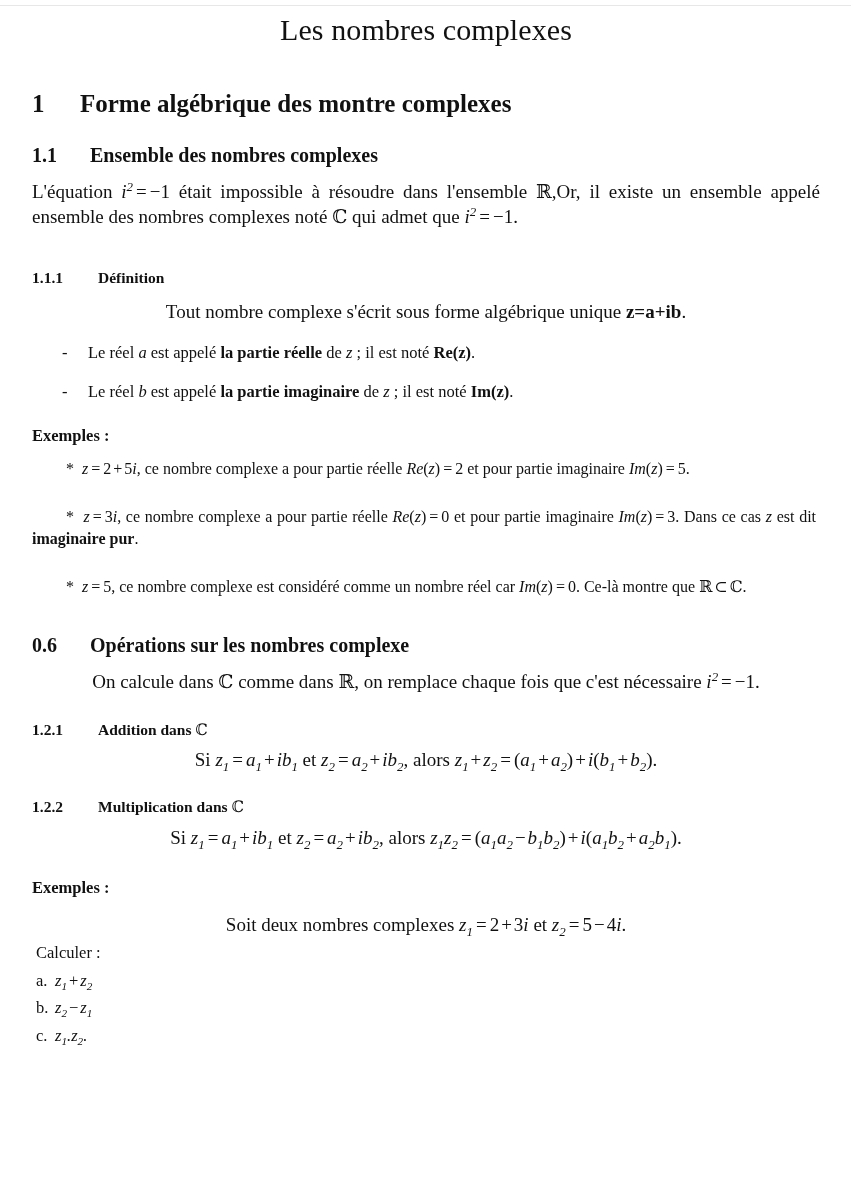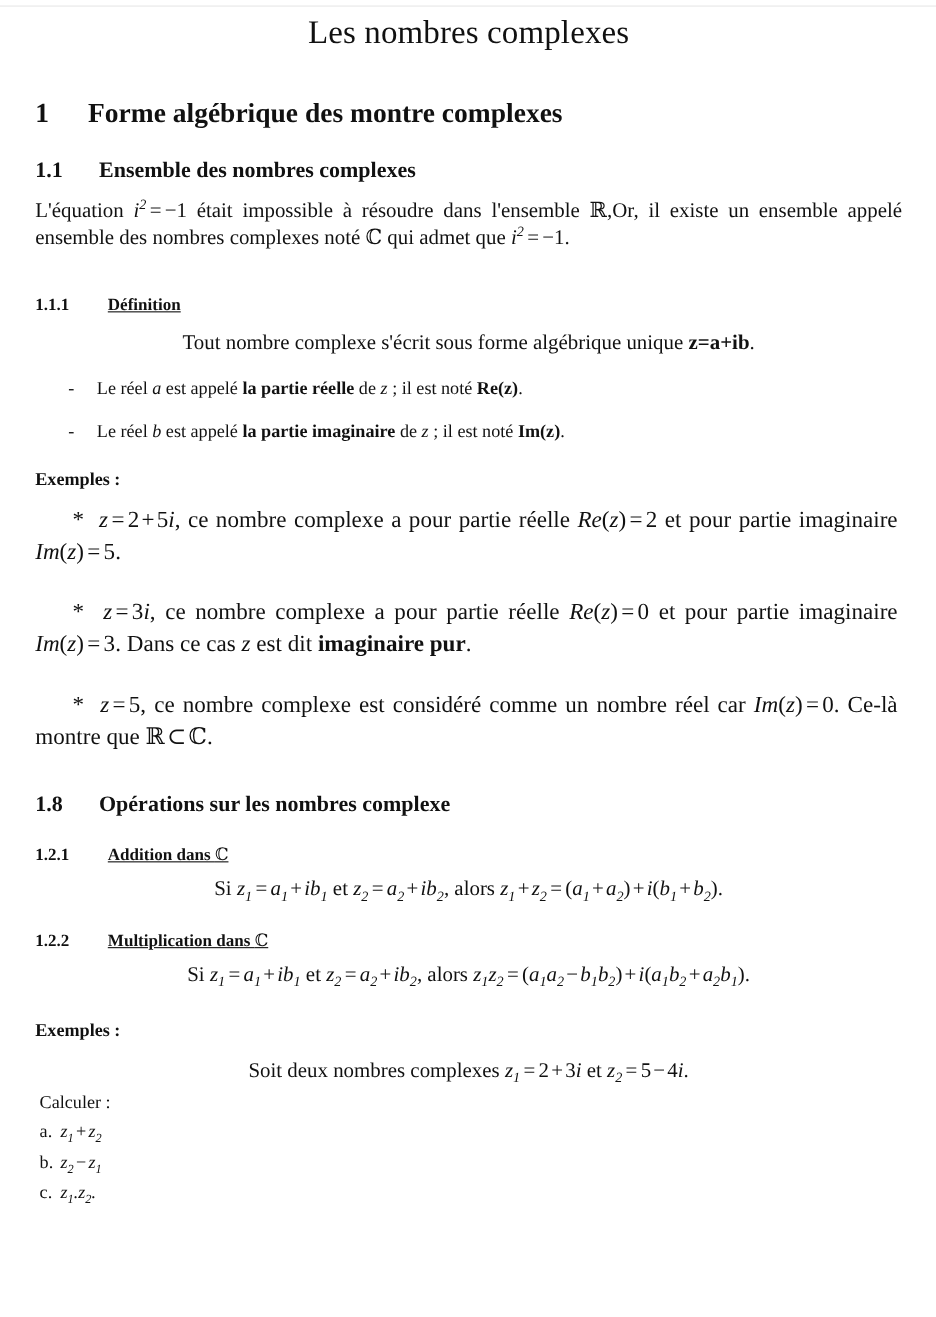--- a/index.html
+++ b/index.html
@@ -68,21 +68,20 @@
     white-space: pre;
   }
   .h2 .num { display: inline-block; width: 58px; }
 
   .h3 {
     font-size: 15.5px;
     font-weight: bold;
     margin: 24px 0 0 0;
     line-height: 1.15;
     white-space: pre;
-    text-decoration: underline;
   }
   .h3 .num { display: inline-block; width: 66px; }
 
   .h-plain {
     font-size: 16.5px;
     font-weight: bold;
     margin: 22px 0 0 0;
   }
 
   
@@ -90,21 +89,21 @@
     font-size: 19px;
     line-height: 1.32;
     margin: 12px 0 0 0;
     text-align: justify;
     text-justify: inter-word;
   }
   p.body.tight { margin-top: 9px; }
   p.nojust { text-align: center; }
 
   p.example {
-    font-size: 21px;
+    font-size: 16px;
     line-height: 1.38;
     margin: 18px 4px 0 0;
     text-align: justify;
     text-justify: inter-word;
     text-indent: 34px;
   }
 
   
   ul.dashlist {
     list-style: none;
@@ -196,22 +195,23 @@
     </ul>
 
     <div class="h-plain" style="margin-top:24px">Exemples :</div>
 
     <p class="example" style="margin-top:12px"><span>*</span>&nbsp;&nbsp;<span class="m"><span>z</span><span class="opeq">=</span><span class="mr">2</span><span class="op">+</span><span class="mr">5</span><span>i</span></span><span>, ce nombre complexe a pour partie réelle </span><span class="m"><span>Re</span><span class="mr">(</span><span>z</span><span class="mr">)</span><span class="opeq">=</span><span class="mr">2</span></span><span> et pour partie imaginaire </span><span class="m"><span>Im</span><span class="mr">(</span><span>z</span><span class="mr">)</span><span class="opeq">=</span><span class="mr">5</span></span><span>.</span></p>
 
     <p class="example" style="margin-top:26px"><span>*</span>&nbsp;&nbsp;<span class="m"><span>z</span><span class="opeq">=</span><span class="mr">3</span><span>i</span></span><span>, ce nombre complexe a pour partie réelle </span><span class="m"><span>Re</span><span class="mr">(</span><span>z</span><span class="mr">)</span><span class="opeq">=</span><span class="mr">0</span></span><span> et pour partie imaginaire </span><span class="m"><span>Im</span><span class="mr">(</span><span>z</span><span class="mr">)</span><span class="opeq">=</span><span class="mr">3</span></span><span>. Dans ce cas </span><span class="m">z</span><span> est dit </span><b class="strong">imaginaire pur</b><span>.</span></p>
 
     <p class="example" style="margin-top:26px"><span>*</span>&nbsp;&nbsp;<span class="m"><span>z</span><span class="opeq">=</span><span class="mr">5</span></span><span>, ce nombre complexe est considéré comme un nombre réel car </span><span class="m"><span>Im</span><span class="mr">(</span><span>z</span><span class="mr">)</span><span class="opeq">=</span><span class="mr">0</span></span><span>. Ce-là montre que </span><span class="bb">ℝ</span><span class="op">⊂</span><span class="bb">ℂ</span><span>.</span></p>
 
-    <div class="h2" style="margin-top:36px"><span class="num">1.8</span><span>Opérations sur les nombres complexe</span></div>
-
+    <div class="h2" style="margin-top:36px"><span class="num">0.6</span><span>Opérations sur les nombres complexe</span></div>
+
+    <p class="body nojust"><span>On calcule dans </span><span class="bb">ℂ</span><span> comme dans </span><span class="bb">ℝ</span><span>, on remplace chaque fois que c'est nécessaire </span><span class="m"><span>i</span><sup class="exp">2</sup><span class="opeq">=</span><span class="mr"><span>−</span><span>1</span></span></span><span>.</span></p>
 
     <div class="h3" style="margin-top:26px"><span class="num">1.2.1</span><span>Addition dans </span><span class="bb">ℂ</span></div>
 
     <p class="body nojust tight"><span>Si </span><span class="m"><span>z</span><sub class="idx">1</sub><span class="opeq">=</span><span>a</span><sub class="idx">1</sub><span class="op">+</span><span>i</span><span>b</span><sub class="idx">1</sub></span><span> et </span><span class="m"><span>z</span><sub class="idx">2</sub><span class="opeq">=</span><span>a</span><sub class="idx">2</sub><span class="op">+</span><span>i</span><span>b</span><sub class="idx">2</sub></span><span>, alors </span><span class="m"><span>z</span><sub class="idx">1</sub><span class="op">+</span><span>z</span><sub class="idx">2</sub><span class="opeq">=</span><span class="mr">(</span><span>a</span><sub class="idx">1</sub><span class="op">+</span><span>a</span><sub class="idx">2</sub><span class="mr">)</span><span class="op">+</span><span>i</span><span class="mr">(</span><span>b</span><sub class="idx">1</sub><span class="op">+</span><span>b</span><sub class="idx">2</sub><span class="mr">)</span></span><span>.</span></p>
 
     <div class="h3" style="margin-top:26px"><span class="num">1.2.2</span><span>Multiplication dans </span><span class="bb">ℂ</span></div>
 
     <p class="body nojust tight"><span>Si </span><span class="m"><span>z</span><sub class="idx">1</sub><span class="opeq">=</span><span>a</span><sub class="idx">1</sub><span class="op">+</span><span>i</span><span>b</span><sub class="idx">1</sub></span><span> et </span><span class="m"><span>z</span><sub class="idx">2</sub><span class="opeq">=</span><span>a</span><sub class="idx">2</sub><span class="op">+</span><span>i</span><span>b</span><sub class="idx">2</sub></span><span>, alors </span><span class="m"><span>z</span><sub class="idx">1</sub><span>z</span><sub class="idx">2</sub><span class="opeq">=</span><span class="mr">(</span><span>a</span><sub class="idx">1</sub><span>a</span><sub class="idx">2</sub><span class="op">−</span><span>b</span><sub class="idx">1</sub><span>b</span><sub class="idx">2</sub><span class="mr">)</span><span class="op">+</span><span>i</span><span class="mr">(</span><span>a</span><sub class="idx">1</sub><span>b</span><sub class="idx">2</sub><span class="op">+</span><span>a</span><sub class="idx">2</sub><span>b</span><sub class="idx">1</sub><span class="mr">)</span></span><span>.</span></p>
 
     <div class="h-plain" style="margin-top:28px">Exemples :</div>

